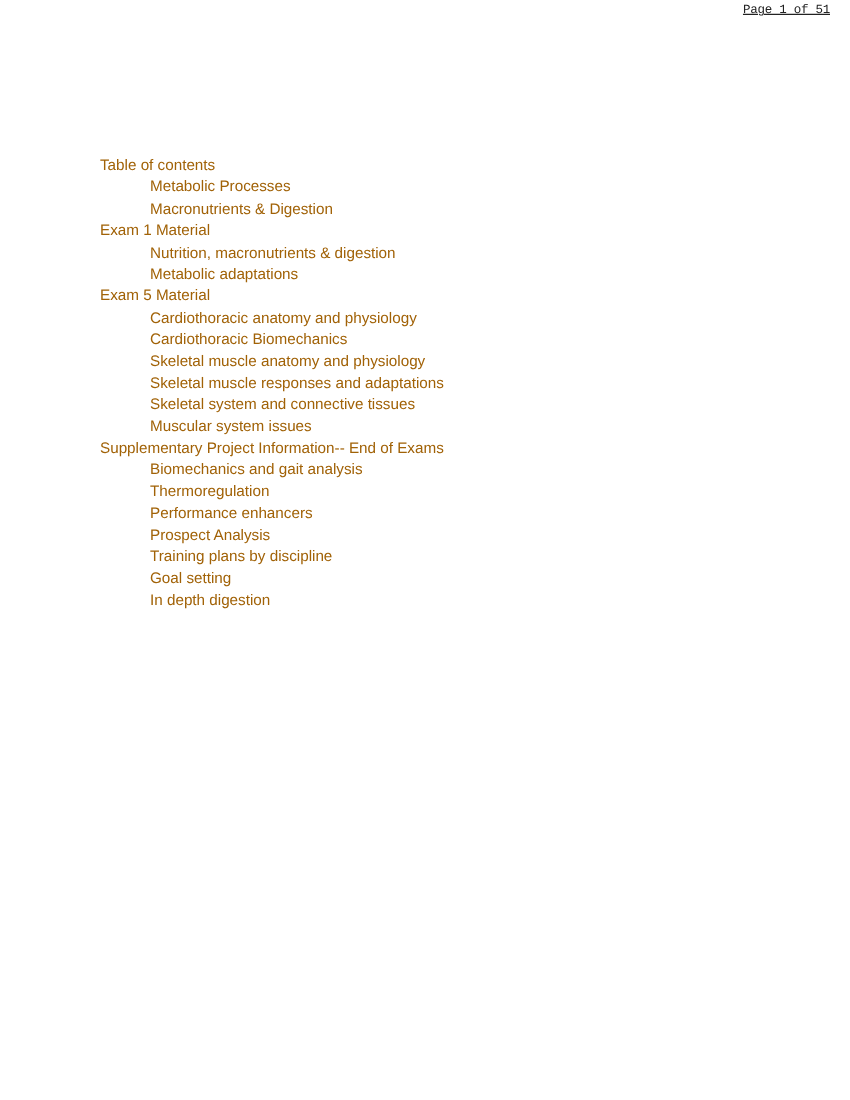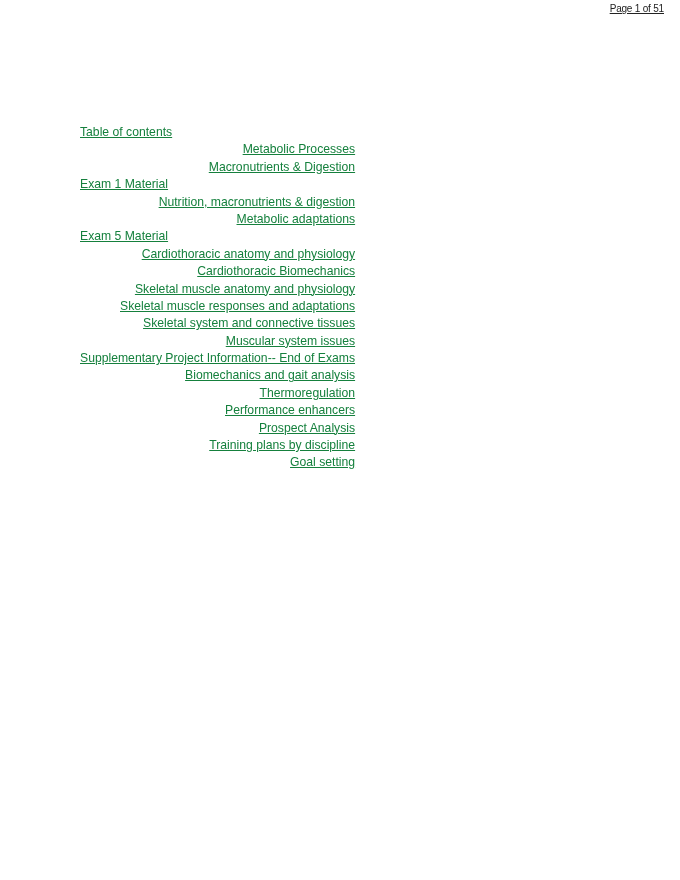--- a/index.html
+++ b/index.html
@@ -1,34 +1,34 @@
 <!DOCTYPE html>
 <html><head>
 <meta charset="utf-8">
 <style>
   html, body { margin: 0; padding: 0; background: #ffffff; }
   body { width: 680px; height: 880px; position: relative; overflow: hidden; }
   .page-num {
     position: absolute; top: 3px; right: 16px;
-    font-family: Liberation Sans, sans-serif;
+    font-family: Liberation Mono, monospace;
     font-size: 10px; color: #222; text-decoration: underline;
     letter-spacing: -0.2px;
     margin-left: 45px;
   }
   .toc {
     position: absolute; top: 124px; left: 80px;
     font-family: "Liberation Sans", sans-serif;
     font-size: 12.2px; color: #1e1e1e;
   }
   .toc-line {
     height: 17.4px; line-height: 17.4px; white-space: nowrap;
   }
-  .toc-line a { color: #15803d; text-decoration: underline; text-underline-offset: 1px; cursor: pointer; }
+  .toc-line a { color: #a16207; text-underline-offset: 1px; cursor: pointer; }
   .lvl-1 { padding-left: 0; }
-  .lvl-2 { padding-left: 40px; text-align: right; }
+  .lvl-2 { padding-left: 40px; }
 </style>
 </head>
 <body>
 
 <div class="page-num">Page 1 of 51</div>
 
 <div class="toc">
   <div class="toc-line lvl-1"><a>Table of contents</a></div>
   <div class="toc-line lvl-2"><a>Metabolic Processes</a></div>
   <div class="toc-line lvl-2"><a>Macronutrients &amp; Digestion</a></div>
@@ -42,13 +42,14 @@
   <div class="toc-line lvl-2"><a>Skeletal muscle responses and adaptations</a></div>
   <div class="toc-line lvl-2"><a>Skeletal system and connective tissues</a></div>
   <div class="toc-line lvl-2"><a>Muscular system issues</a></div>
   <div class="toc-line lvl-1"><a>Supplementary Project Information-- End of Exams</a></div>
   <div class="toc-line lvl-2"><a>Biomechanics and gait analysis</a></div>
   <div class="toc-line lvl-2"><a>Thermoregulation</a></div>
   <div class="toc-line lvl-2"><a>Performance enhancers</a></div>
   <div class="toc-line lvl-2"><a>Prospect Analysis</a></div>
   <div class="toc-line lvl-2"><a>Training plans by discipline</a></div>
   <div class="toc-line lvl-2"><a>Goal setting</a></div>
+  <div class="toc-line lvl-2"><a>In depth digestion</a></div>
 </div>
 
 </body></html>

